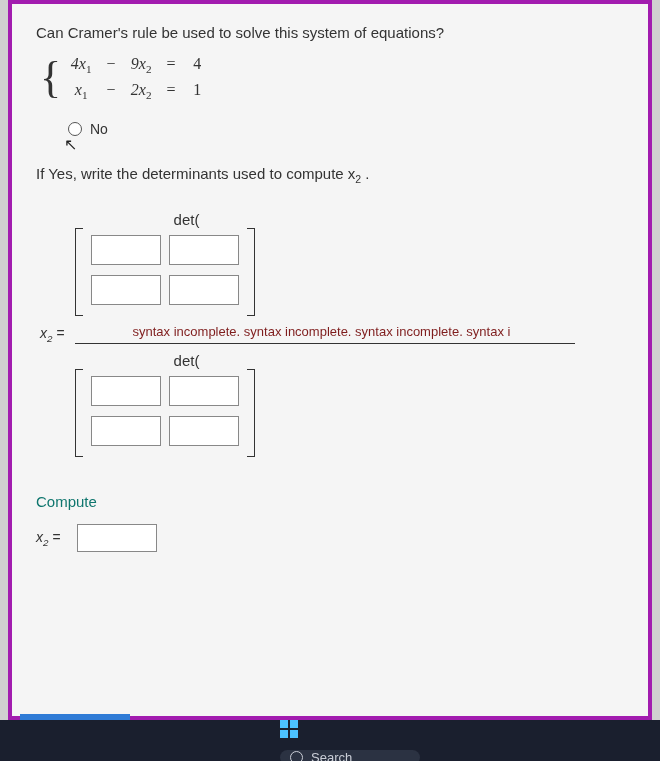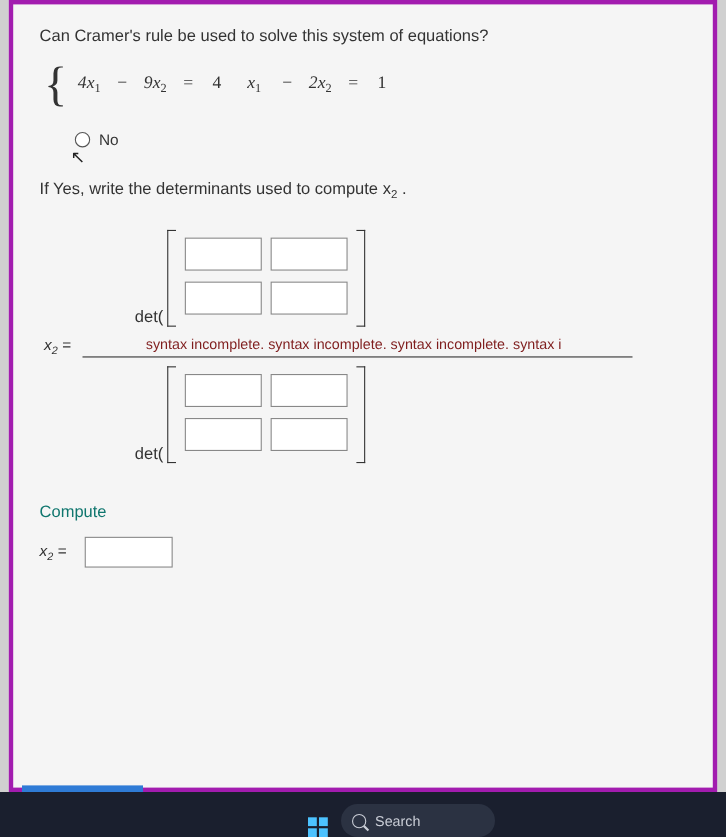--- a/index.html
+++ b/index.html
@@ -21,21 +21,21 @@
   }
   .question { font-size: 15px; margin-bottom: 14px; color: #333; }
   .equations {
     font-family: Georgia, "Times New Roman", serif;
     font-size: 16px;
     margin: 8px 0 20px 4px;
     display: flex;
     align-items: center;
   }
   .brace { font-size: 44px; line-height: 1; font-weight: 100; margin-right: 4px; }
-  .eq-rows { display: flex; flex-direction: row; gap: 6px; }
+  .eq-rows { display: flex; flex-direction: column; gap: 6px; }
   .eq-row { display: flex; align-items: baseline; }
   .eq-row span { display: inline-block; text-align: center; }
   .coef { width: 32px; }
   .op { width: 28px; }
   .rhs { width: 24px; }
   .xsub { font-style: italic; }
   .sub { font-size: 0.7em; vertical-align: sub; }
 
   .radios { margin: 16px 0 28px 32px; }
   .radio-row { display: flex; align-items: center; margin-bottom: 6px; font-size: 14px; position: relative; }
@@ -49,21 +49,21 @@
   }
   .cursor {
     position: absolute; left: -4px; top: 14px; font-size: 16px; color: #222;
   }
 
   .prompt2 { font-size: 15px; margin: 24px 0 20px 0; color: #333; }
 
   .frac-wrap { display: flex; align-items: center; margin-left: 4px; }
   .x2eq { font-size: 14px; margin-right: 10px; white-space: nowrap; font-style: italic; }
   .frac { display: flex; flex-direction: column; align-items: flex-start; }
-  .num, .den { display: flex; align-items: flex-end; padding: 6px 0; }
+  .num, .den { display: flex; align-items: center; padding: 6px 0; flex-direction: column; }
   .frac-line { border-top: 1px solid #333; width: 500px; margin: 2px 0; }
 
   .det-label { font-size: 15px; margin-left: 48px; margin-right: 4px; }
   .matrix {
     display: flex; align-items: center;
   }
   .bracket-l, .bracket-r {
     width: 8px; height: 88px; border: 1.5px solid #333;
   }
   .bracket-l { border-right: none; }
@@ -81,22 +81,23 @@
   }
 
   .compute { margin-top: 30px; font-size: 15px; color: #0f766e; }
   .answer-row { display: flex; align-items: center; margin-top: 14px; }
   .answer-box {
     border: 1px solid #888; background: #fff; width: 80px; height: 28px; margin-left: 6px;
   }
 
   .taskbar {
     position: absolute; bottom: 0; left: 0; right: 0; height: 41px;
-    background: #1a1f2e; display: flex; align-items: flex-end; padding-left: 280px;
+    background: #1a1f2e; display: flex; align-items: flex-start; padding-left: 280px;
     gap: 12px;
+    flex-direction: column;
   }
   .win-icon { display: grid; grid-template-columns: 8px 8px; grid-template-rows: 8px 8px; gap: 2px; }
   .win-icon span:nth-child(1){ background:#4cc2ff;} .win-icon span:nth-child(2){background:#4cc2ff;}
   .win-icon span:nth-child(3){ background:#4cc2ff;} .win-icon span:nth-child(4){background:#4cc2ff;}
   .search-pill {
     background: #2b3242; border-radius: 16px; height: 30px; display: flex;
     align-items: center; padding: 0 14px 0 10px; color: #c9cdd6; font-size: 13px;
     gap: 8px; min-width: 140px;
   }
   .mag { width: 13px; height: 13px; border: 1.5px solid #c9cdd6; border-radius: 50%; position: relative;}

